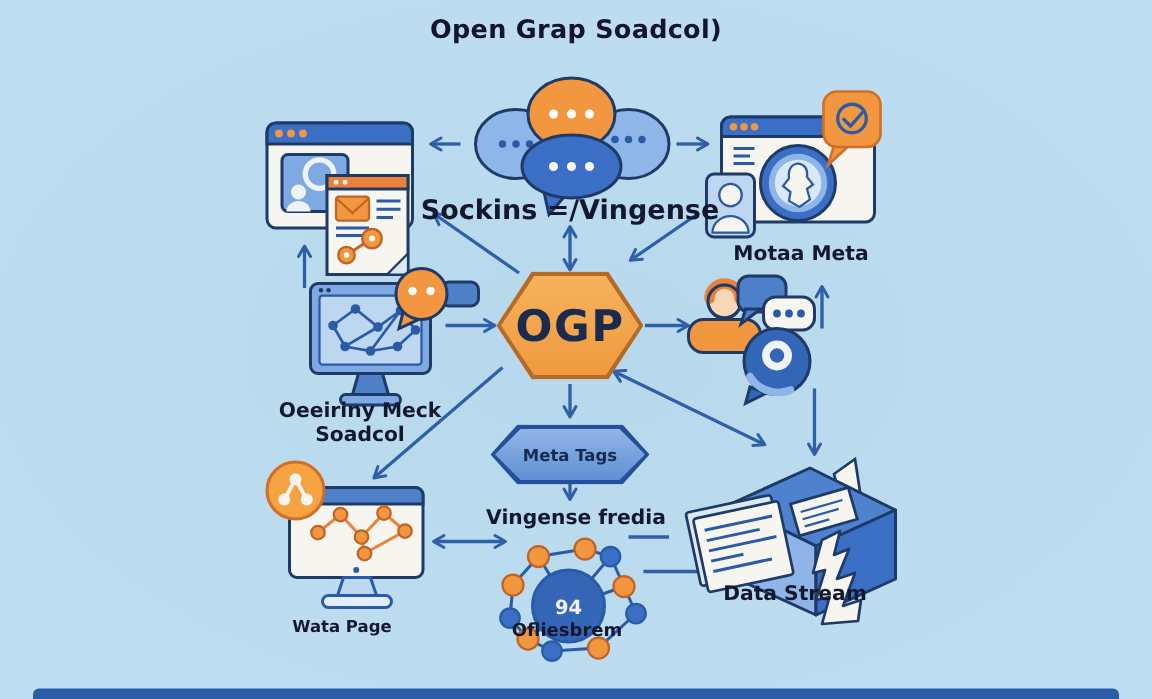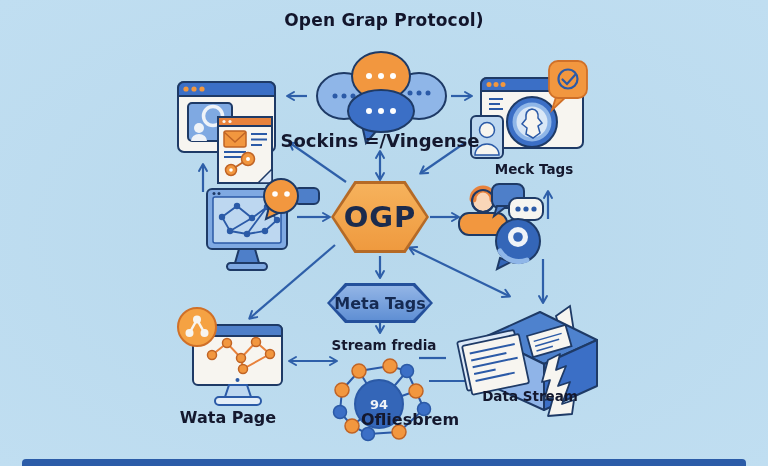--- a/index.html
+++ b/index.html
@@ -16,33 +16,33 @@
   .hex .inner{position:absolute;inset:3px;display:flex;align-items:center;justify-content:center;}
   .hex-ogp{left:331px;top:181px;width:98px;height:72px;background:#B56A26;
            clip-path:polygon(24% 0,76% 0,100% 50%,76% 100%,24% 100%,0 50%);}
   .hex-ogp .inner{background:linear-gradient(#F6B25C,#EF9A3F);
            clip-path:polygon(24% 0,76% 0,100% 50%,76% 100%,24% 100%,0 50%);
            font-size:29px;font-weight:bold;color:#1B2B4D;letter-spacing:1px;}
   .hex-meta{left:327px;top:283px;width:106px;height:40px;background:#24509B;
            clip-path:polygon(17% 0,83% 0,100% 50%,83% 100%,17% 100%,0 50%);}
   .hex-meta .inner{background:linear-gradient(#93B5E6,#5F8FD4);
            clip-path:polygon(17% 0,83% 0,100% 50%,83% 100%,17% 100%,0 50%);
-           font-size:16px;font-weight:bold;color:#152A52;}
+           font-size:11px;font-weight:bold;color:#152A52;}
   .bottom-bar{position:absolute;left:22px;right:22px;bottom:0;height:7px;
            background:#2B5CA8;border-radius:4px 4px 0 0;}
   .ar{stroke:#2E5FA9;stroke-width:2.2;fill:none;marker-end:url(#ah);}
   .ar2{stroke:#2E5FA9;stroke-width:2.2;fill:none;marker-end:url(#ah);marker-start:url(#ah);}
   .arline{stroke:#2E5FA9;stroke-width:2.2;fill:none;}
 </style>
 </head>
 <body>
 
 <div class="canvas">
 
-  <div class="title">Open Grap Protocol)</div>
+  <div class="title">Open Grap Soadcol)</div>
 
   <svg class="art" width="768" height="466" viewBox="0 0 768 466">
     <defs>
       <marker id="ah" viewBox="0 0 12 12" refX="8" refY="6" markerWidth="12" markerHeight="12" markerUnits="userSpaceOnUse" orient="auto-start-reverse">
         <path d="M2,2 L9,6 L2,10" fill="none" stroke="#2E5FA9" stroke-width="2" stroke-linecap="round" stroke-linejoin="round"></path>
       </marker>
     </defs>
 
     <g>
       <path class="ar" d="M307,96 L288,96"></path>
@@ -229,22 +229,24 @@
   </svg>
 
   <div class="hex hex-ogp">
     <div class="inner">OGP</div>
   </div>
   <div class="hex hex-meta">
     <div class="inner">Meta Tags</div>
   </div>
 
   <div class="lbl" style="left:380px;top:133px;">Sockins =/Vingense</div>
-  <div class="lbl" style="left:534px;top:161px;font-size:13.5px;">Meck Tags</div>
+  <div class="lbl" style="left:534px;top:161px;font-size:13.5px;">Motaa Meta</div>
   <div class="lbl" style="left:240px;top:266px;font-size:13.5px;">
+    <span>Oeeiriny Meck</span>
+    <span>Soadcol</span>
   </div>
-  <div class="lbl" style="left:384px;top:337px;font-size:13.5px;">Stream fredia</div>
-  <div class="lbl" style="left:378px;top:412px;font-size:16px;margin-left:32px;">Ofliesbrem</div>
-  <div class="lbl" style="left:228px;top:410px;font-size:16px;">Wata Page</div>
+  <div class="lbl" style="left:384px;top:337px;font-size:13.5px;">Vingense fredia</div>
+  <div class="lbl" style="left:378px;top:412px;font-size:12px;">Ofliesbrem</div>
+  <div class="lbl" style="left:228px;top:410px;font-size:11px;">Wata Page</div>
   <div class="lbl" style="left:530px;top:388px;font-size:13.5px;">Data Stream</div>
 
   <div class="bottom-bar"></div>
 </div>
 
 </body></html>

